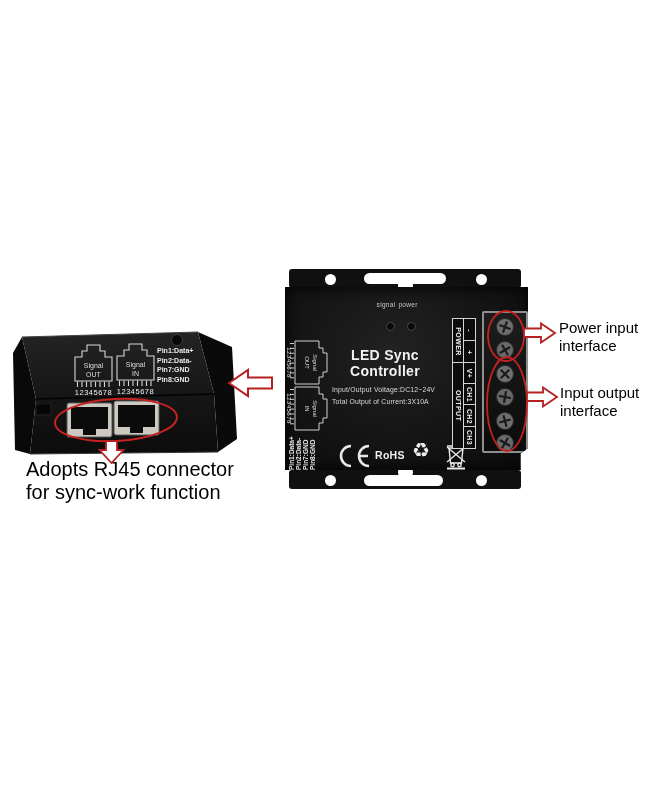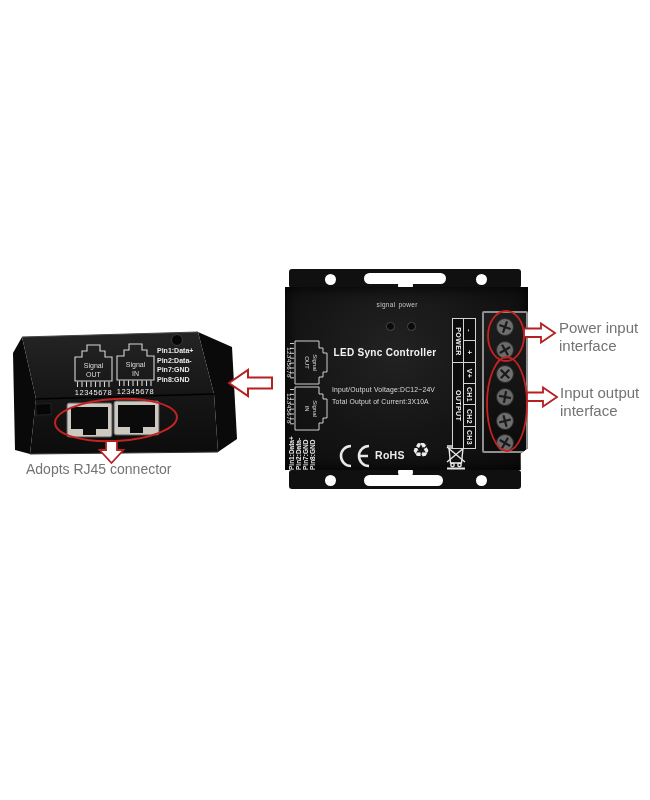--- a/index.html
+++ b/index.html
@@ -12,36 +12,36 @@
   .flange{position:absolute;left:4px;width:232px;height:19px;background:#101010;border-radius:3px;overflow:hidden;}
   .flange .hole{position:absolute;width:11px;height:11px;background:#fff;border-radius:50%;top:4.5px;}
   .flange .slot{position:absolute;left:75px;width:82px;height:11px;background:#fff;border-radius:6px;}
   .flange .bump{position:absolute;left:109px;width:15px;height:15px;background:#fff;border-radius:50%;}
   #rd-body{position:absolute;left:0;top:25px;width:243px;height:183px;
            background:radial-gradient(ellipse at 45% 35%, #222 0%, #141414 55%, #0b0b0b 100%);
            clip-path:polygon(0 0,100% 0,100% 88%,97% 91%,97% 100%,0 100%);
            box-shadow:inset 0 0 14px #000;}
   .ind-label{position:absolute;top:14px;width:28px;text-align:center;font-size:6.5px;color:#c9c9c9;letter-spacing:.3px;}
   .led{position:absolute;top:34.5px;width:7px;height:7px;border-radius:50%;background:#0c0c0c;border:1px solid #4a4a4a;box-shadow:inset 1px 1px 1px #000;}
-  #rd-title{position:absolute;left:30px;top:60px;width:140px;text-align:center;font-size:10px;font-weight:bold;color:#f2f2f2;letter-spacing:.3px;}
+  #rd-title{position:absolute;left:30px;top:60px;width:140px;text-align:center;font-size:14px;font-weight:bold;color:#f2f2f2;letter-spacing:.3px;}
   .spec{position:absolute;left:47px;font-size:6.8px;color:#dcdcdc;letter-spacing:.2px;white-space:nowrap;}
   .tcell{position:absolute;border:1px solid #d4d4d4;background:#0c0c0c;display:flex;align-items:center;justify-content:center;}
   .tcell span{transform:rotate(90deg);font-size:7px;font-weight:bold;color:#f0f0f0;white-space:nowrap;letter-spacing:.4px;}
   #screw-block{position:absolute;left:197px;top:24px;width:46px;height:142px;border:2px solid #8f8f8f;border-radius:2px;
                background:linear-gradient(#1d1d1d,#0b0b0b);box-sizing:border-box;}
   .pinrot{position:absolute;left:-9px;top:143px;width:52px;height:28px;transform:rotate(-90deg);
           display:flex;flex-direction:column;justify-content:center;}
   .pinrot div{font-size:6.5px;font-weight:bold;color:#e8e8e8;line-height:7px;white-space:nowrap;}
   #rohs{position:absolute;left:90px;top:162px;font-size:10.5px;font-weight:600;color:#ededed;letter-spacing:.3px;text-align:right;}
   #recycle{position:absolute;left:127px;top:152px;font-size:20px;color:#ededed;
            font-family:"DejaVu Sans","Liberation Sans",sans-serif;line-height:22px;}
 
   
-  .caption{position:absolute;color:#737373;}
-  #cap-left{left:26px;top:458px;font-size:14px;line-height:23px;}
+  .caption{position:absolute;color:#000000;}
+  #cap-left{left:26px;top:458px;font-size:20px;line-height:23px;}
   #cap-power{left:559px;top:319px;font-size:15px;line-height:17.5px;}
   #cap-load{left:560px;top:384px;font-size:15px;line-height:17.5px;}
 
   #overlay{position:absolute;left:0;top:0;pointer-events:none;}
   svg text{font-family:"Liberation Sans",sans-serif;}
 </style>
 </head>
 <body>
 
 <div id="canvas">
@@ -236,20 +236,21 @@
                 <path d="M15,130 H27 M21,124 V136"></path>
               </g>
           </g>
         </svg>
       </div>
     </div>
   </div>
 
   <div id="cap-left" class="caption">
     <div>Adopts RJ45 connector</div>
+    <div>for sync-work function</div>
   </div>
   <div id="cap-power" class="caption">
     <div>Power input</div>
     <div>interface</div>
   </div>
   <div id="cap-load" class="caption">
     <div>Input output</div>
     <div>interface</div>
   </div>
 

